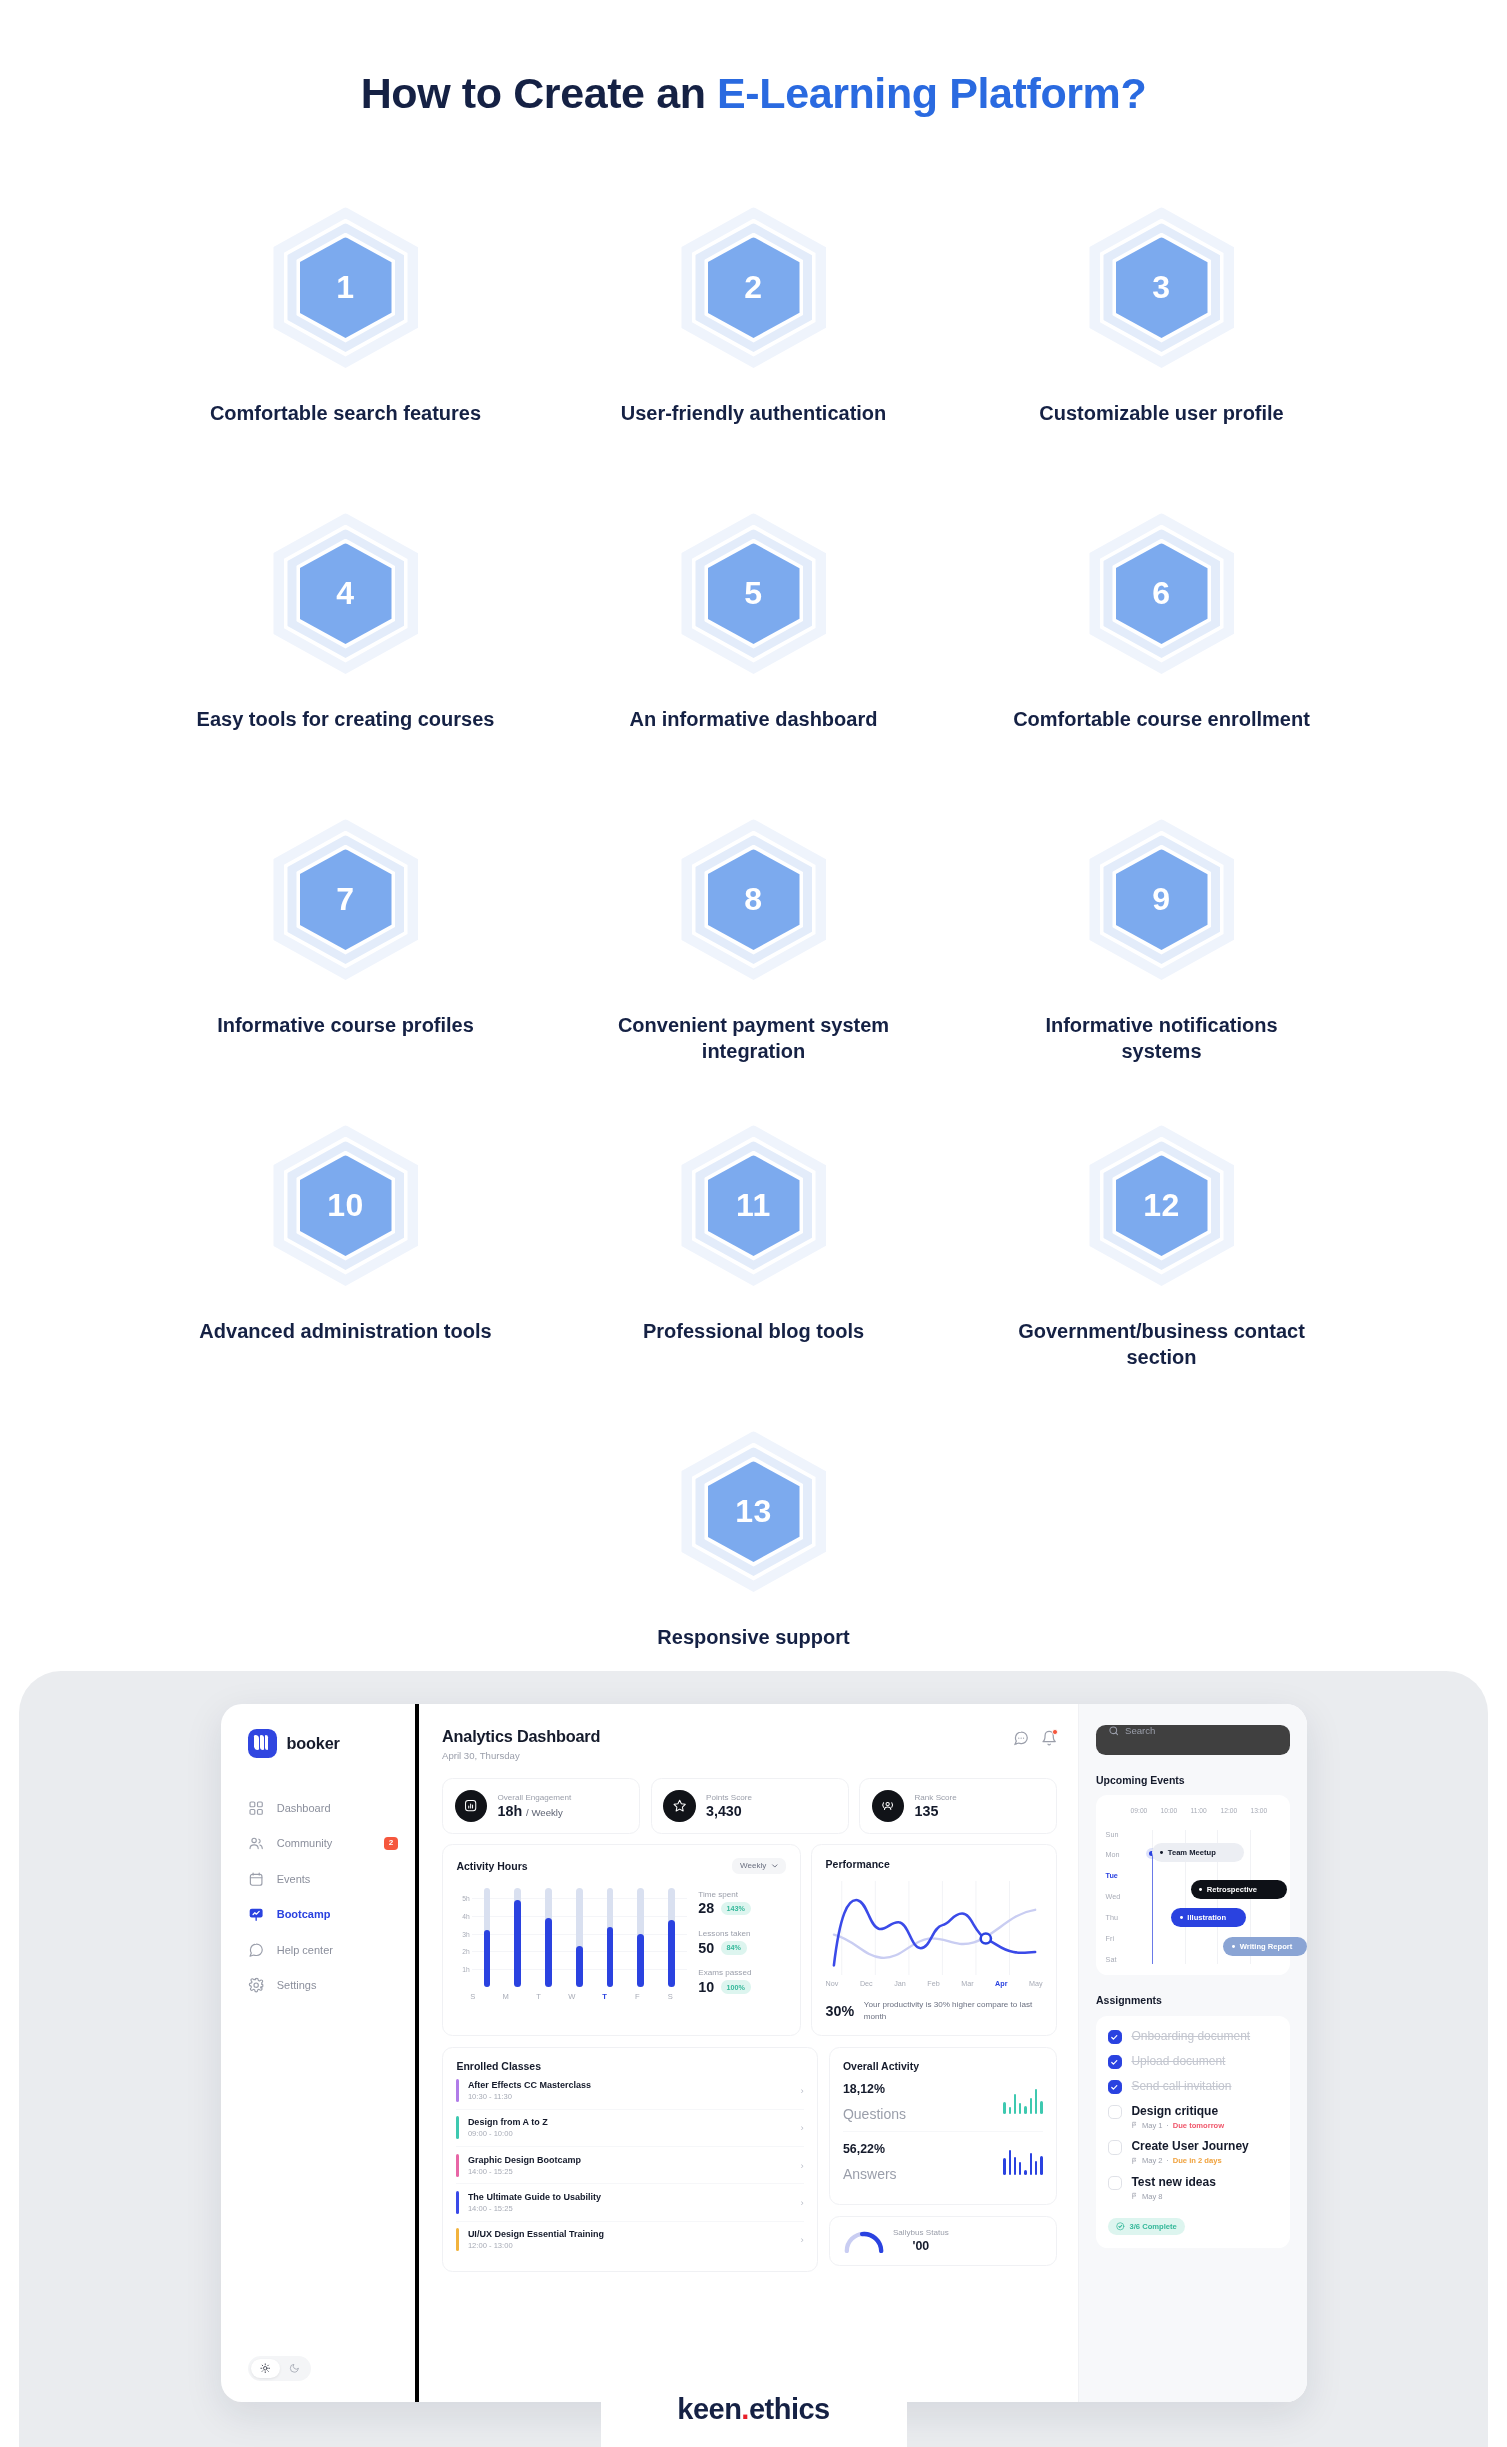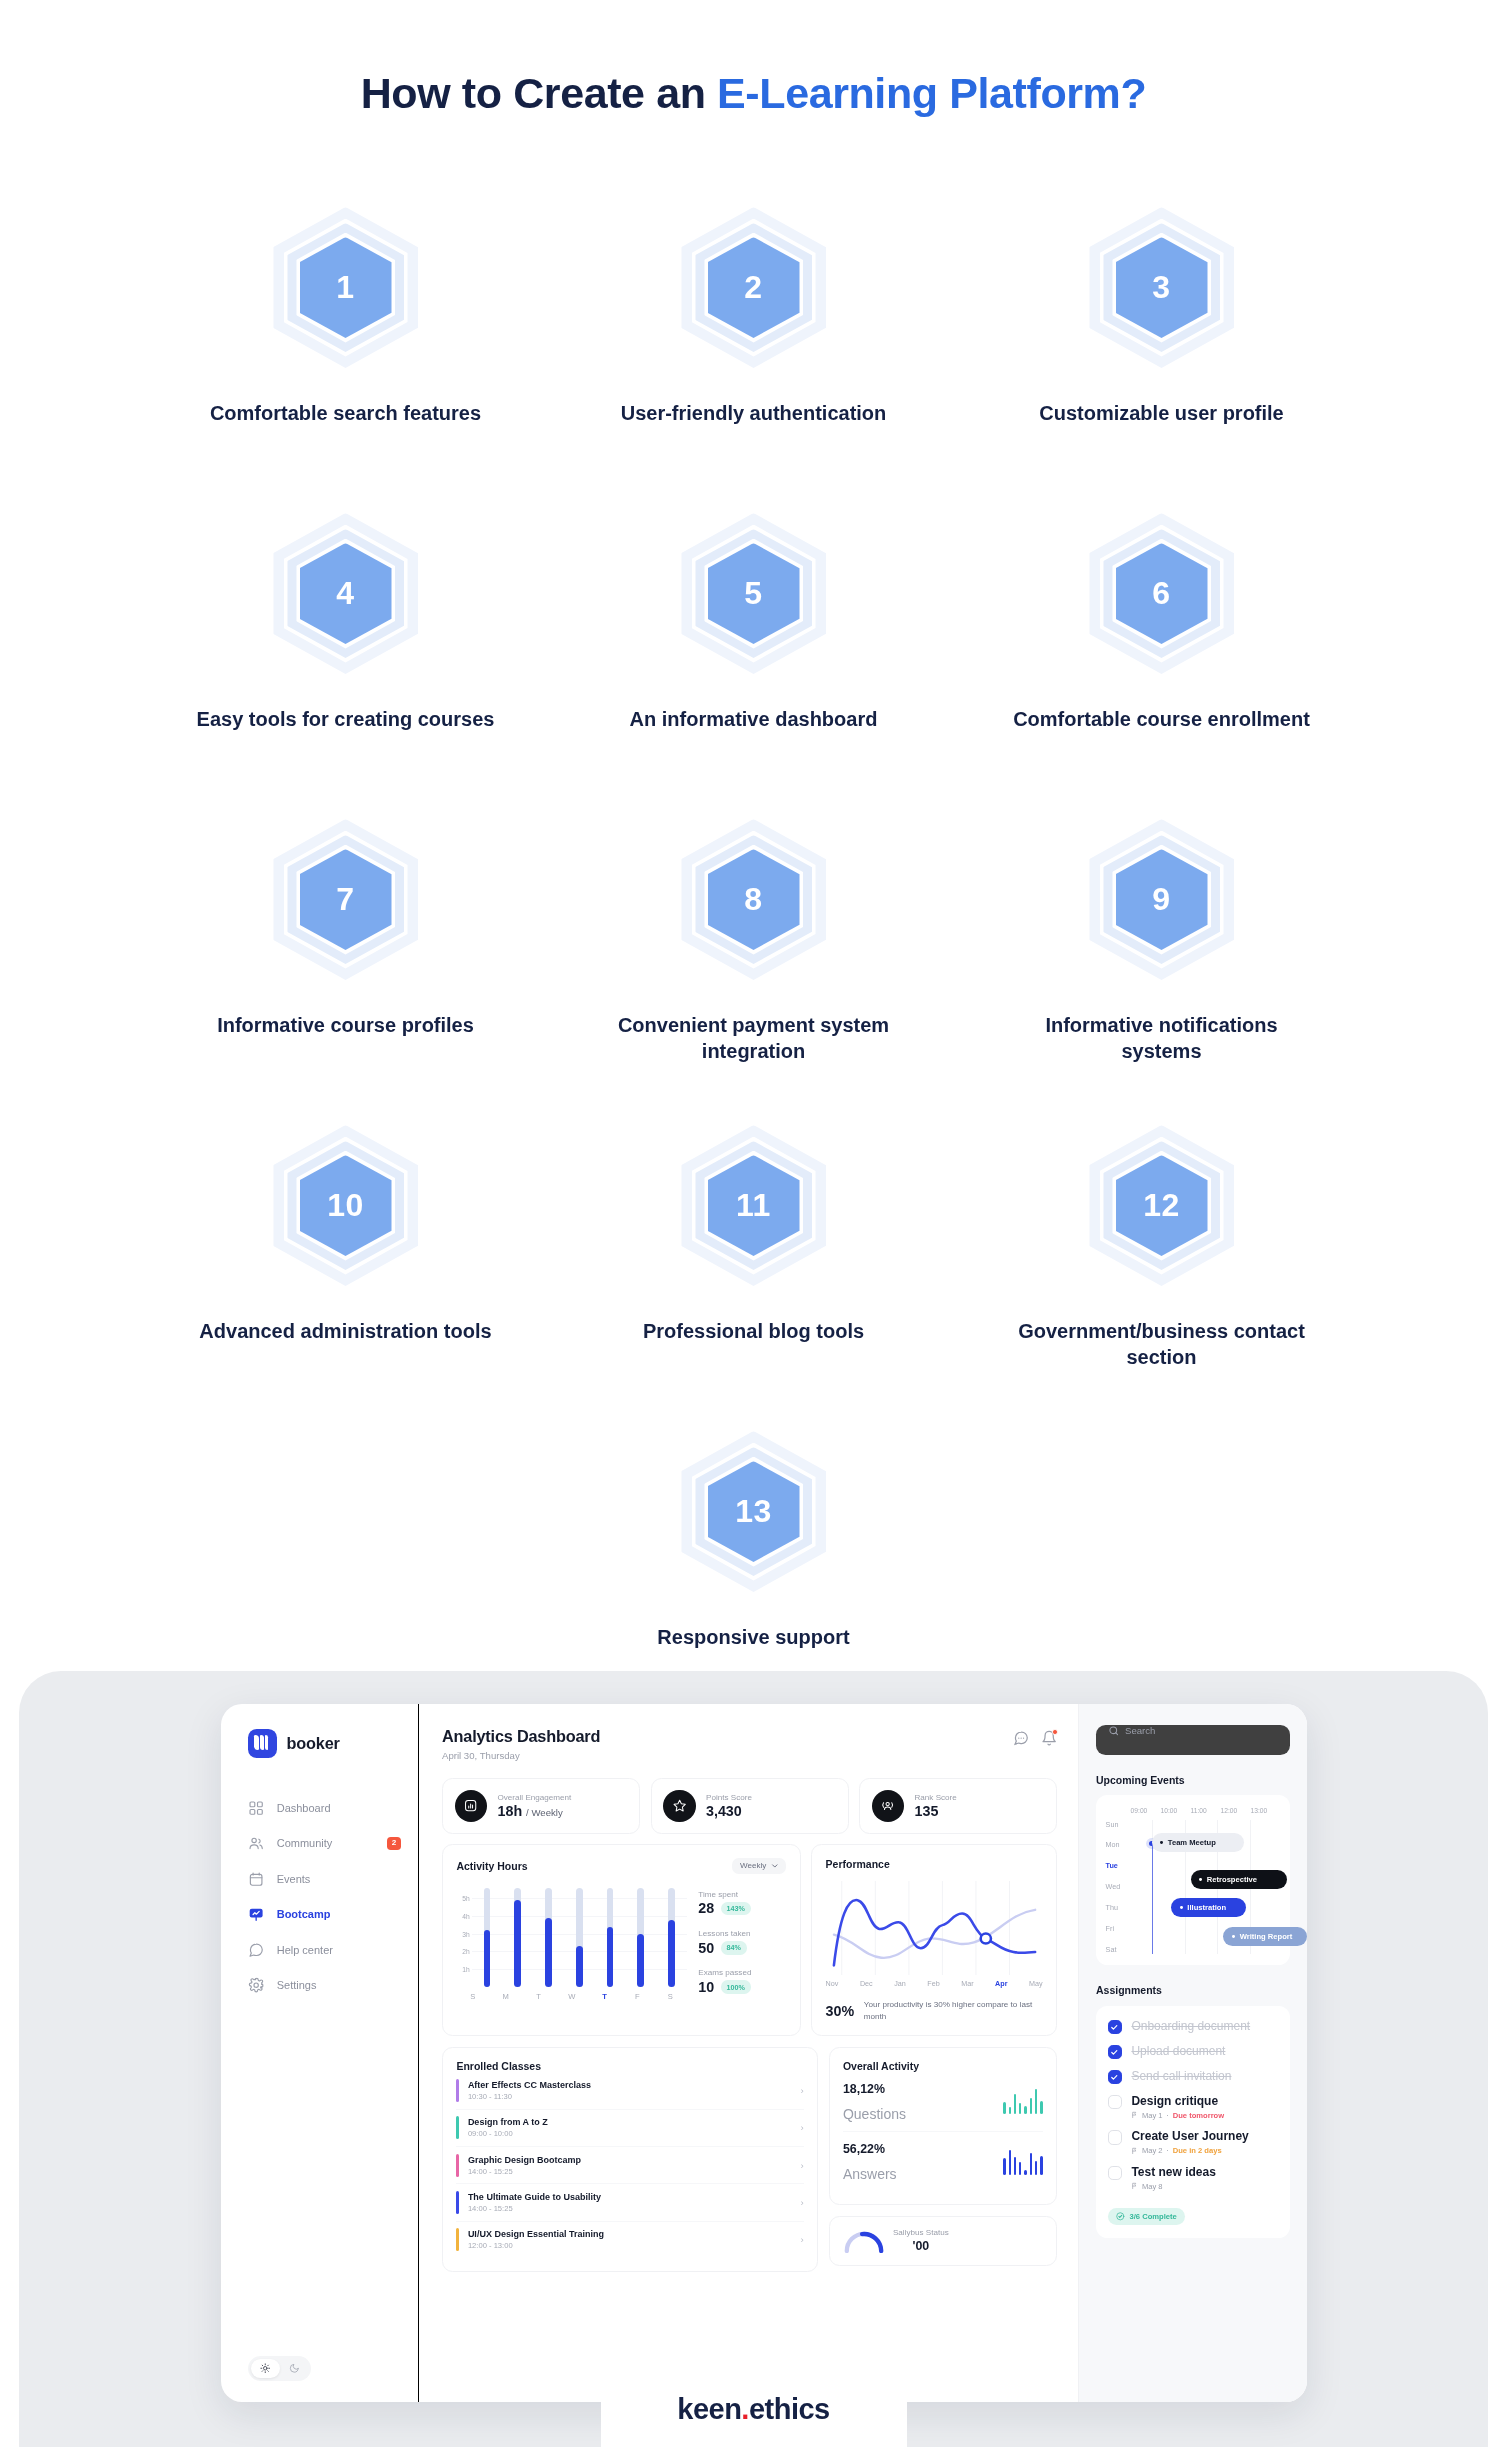--- a/index.html
+++ b/index.html
@@ -99,21 +99,21 @@
     border-radius: 21px;
     box-shadow: 0 11.5px 38px rgba(20,30,60,.10);
     display: flex;
     overflow: hidden;
     font-size: 9.6px;
   }
 
   
   .dash-sidebar {
     width: 198px;
-    border-right: 1px solid #000000;
+    border-right: 4px solid #000000;
     padding: 25px 0 16px 0;
     position: relative;
     flex: none;
   }
   .brand { display: flex; align-items: center; gap: 9.6px; padding-left: 27px; }
   .brand-mark {
     width: 29px; height: 29px; border-radius: 8.6px;
     background: #3046e0; position: relative; flex: none;
   }
   .brand-mark i {
@@ -262,21 +262,21 @@
   }
   .search-box {
     background: #404040; border-radius: 9.6px; height: 30px;
     display: flex; gap: 6px; padding: 0 11.5px;
   }
   .search-box span { font-size: 9.6px; color: #9a9eaa; }
   .rail-title { font-size: 10.5px; font-weight: 700; color: #141a2b; margin: 19px 0 9.6px; }
   .cal-card { background: #fff; border-radius: 11.5px; padding: 11.5px 9.6px; }
   .cal-times { display: flex; padding-left: 25px; font-size: 6.7px; color: #a7abb6; }
   .cal-times span { flex: 1; }
-  .cal-body { display: flex; margin-top: 6px; position: relative; height: 134px; }
+  .cal-body { display: flex; margin-top: 16px; position: relative; height: 134px; }
   .cal-days { width: 25px; font-size: 7.2px; color: #a7abb6; display: flex; flex-direction: column; justify-content: space-between; }
   .cal-days span.hi { color: #2a42e0; font-weight: 700; }
   .cal-grid { flex: 1; position: relative; }
   .cal-grid > i.vline { position: absolute; top: 0; bottom: 0; width: 1px; background: #f1f2f5; }
   .nowline { position: absolute; top: 25px; bottom: 0; width: 1.3px; background: #6a7ae8; }
   .nowline::before {
     content: ''; position: absolute; left: -2.2px; top: -3.8px;
     width: 5.7px; height: 5.7px; border-radius: 50%; background: #2a42e0;
     box-shadow: 0 0 0 2.9px rgba(42,66,224,.16);
   }

